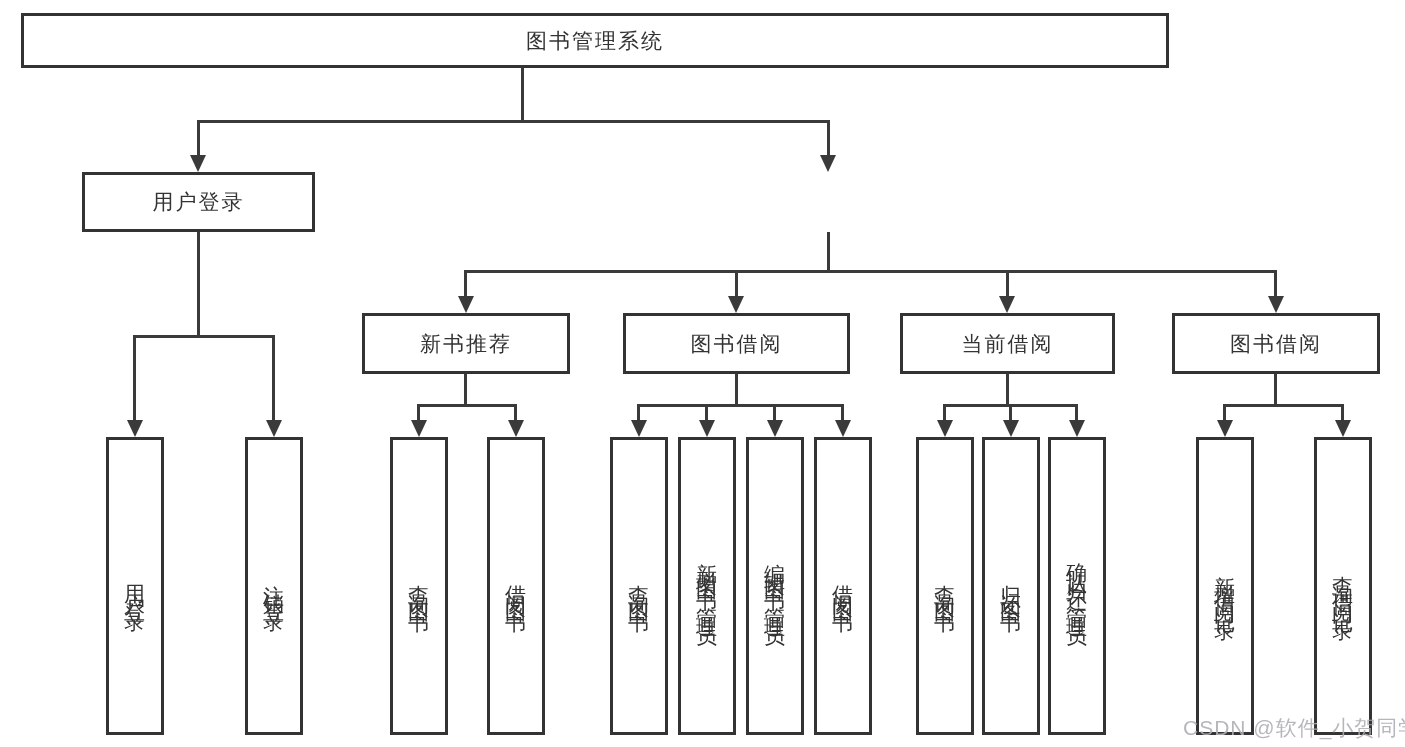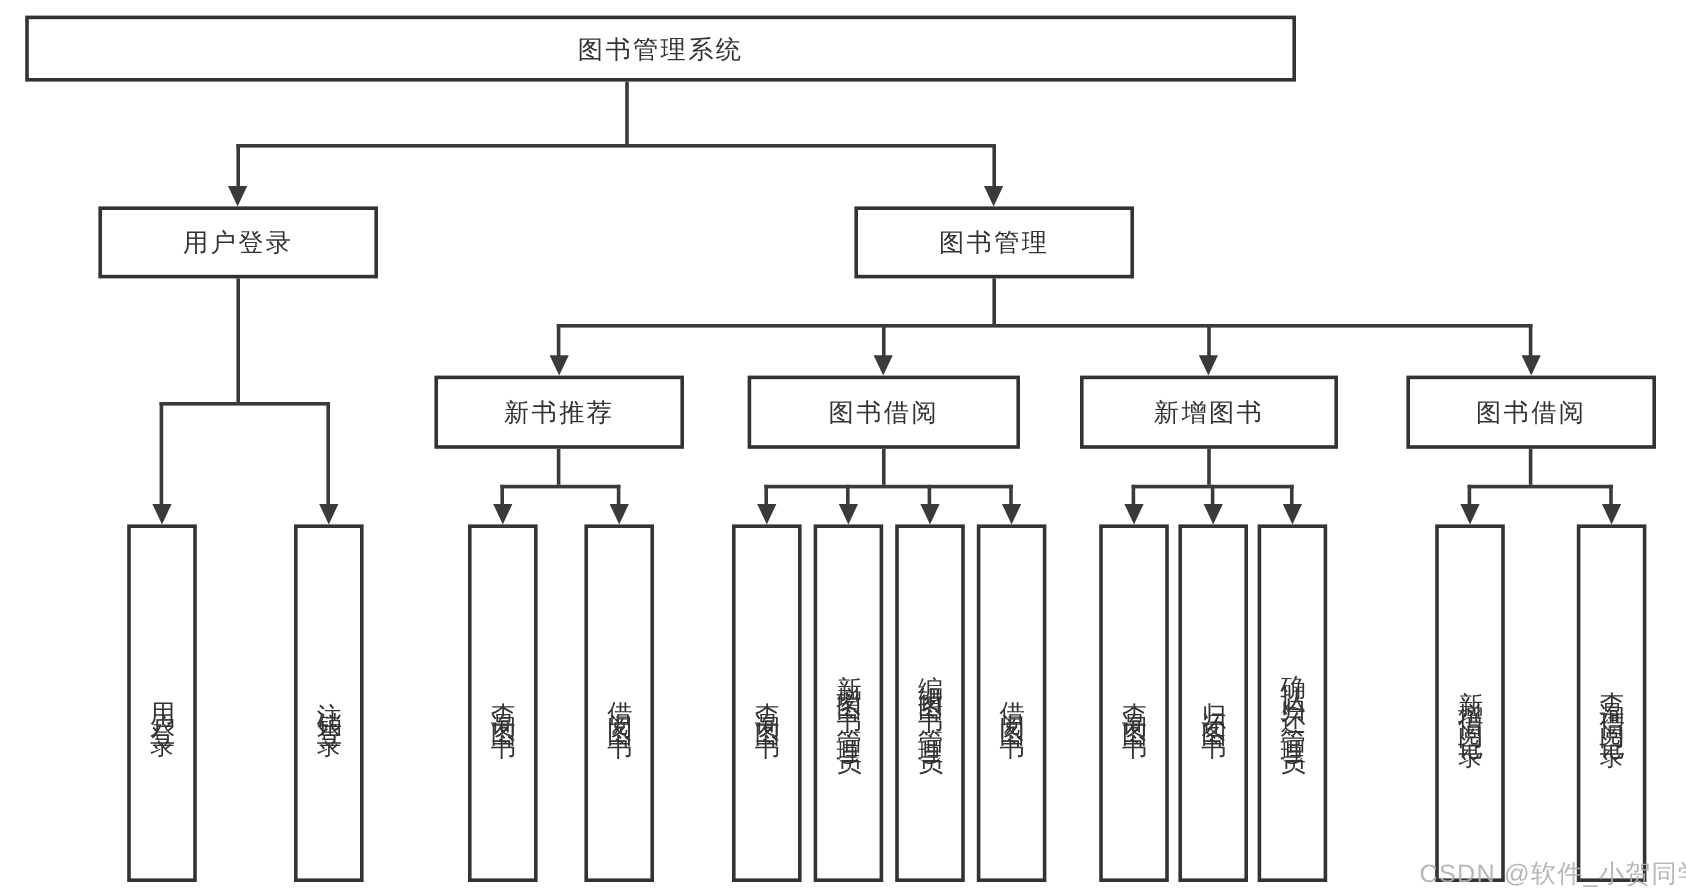--- a/index.html
+++ b/index.html
@@ -48,42 +48,39 @@
     letter-spacing:1px;
     white-space:nowrap;
     z-index:5;
   }
 </style>
 </head>
 <body>
 
 <div id="stage">
 
-  <div class="hbox" style="left:21px;top:13px;width:1059px;height:55px;">
+  <div class="hbox" style="left:21px;top:13px;width:1148px;height:55px;">
     <span>图书管理系统</span>
   </div>
 
   <div class="hbox" style="left:82px;top:172px;width:233px;height:60px;">
     <span>用户登录</span>
   </div>
 
-  <div class="hbox" style="left:712px;top:172px;width:233px;height:60px;">
-    <span>图书管理</span>
-  </div>
 
   <div class="hbox" style="left:362px;top:313px;width:208px;height:61px;">
     <span>新书推荐</span>
   </div>
 
   <div class="hbox" style="left:623px;top:313px;width:227px;height:61px;">
     <span>图书借阅</span>
   </div>
 
   <div class="hbox" style="left:900px;top:313px;width:215px;height:61px;">
-    <span>新增图书</span>
+    <span>当前借阅</span>
   </div>
 
   <div class="hbox" style="left:1172px;top:313px;width:208px;height:61px;">
     <span>图书借阅</span>
   </div>
 
   <div class="vbox" style="left:106px;top:437px;width:58px;height:298px;">
     <span>用户登录</span>
   </div>
   <div class="vbox" style="left:245px;top:437px;width:58px;height:298px;">

